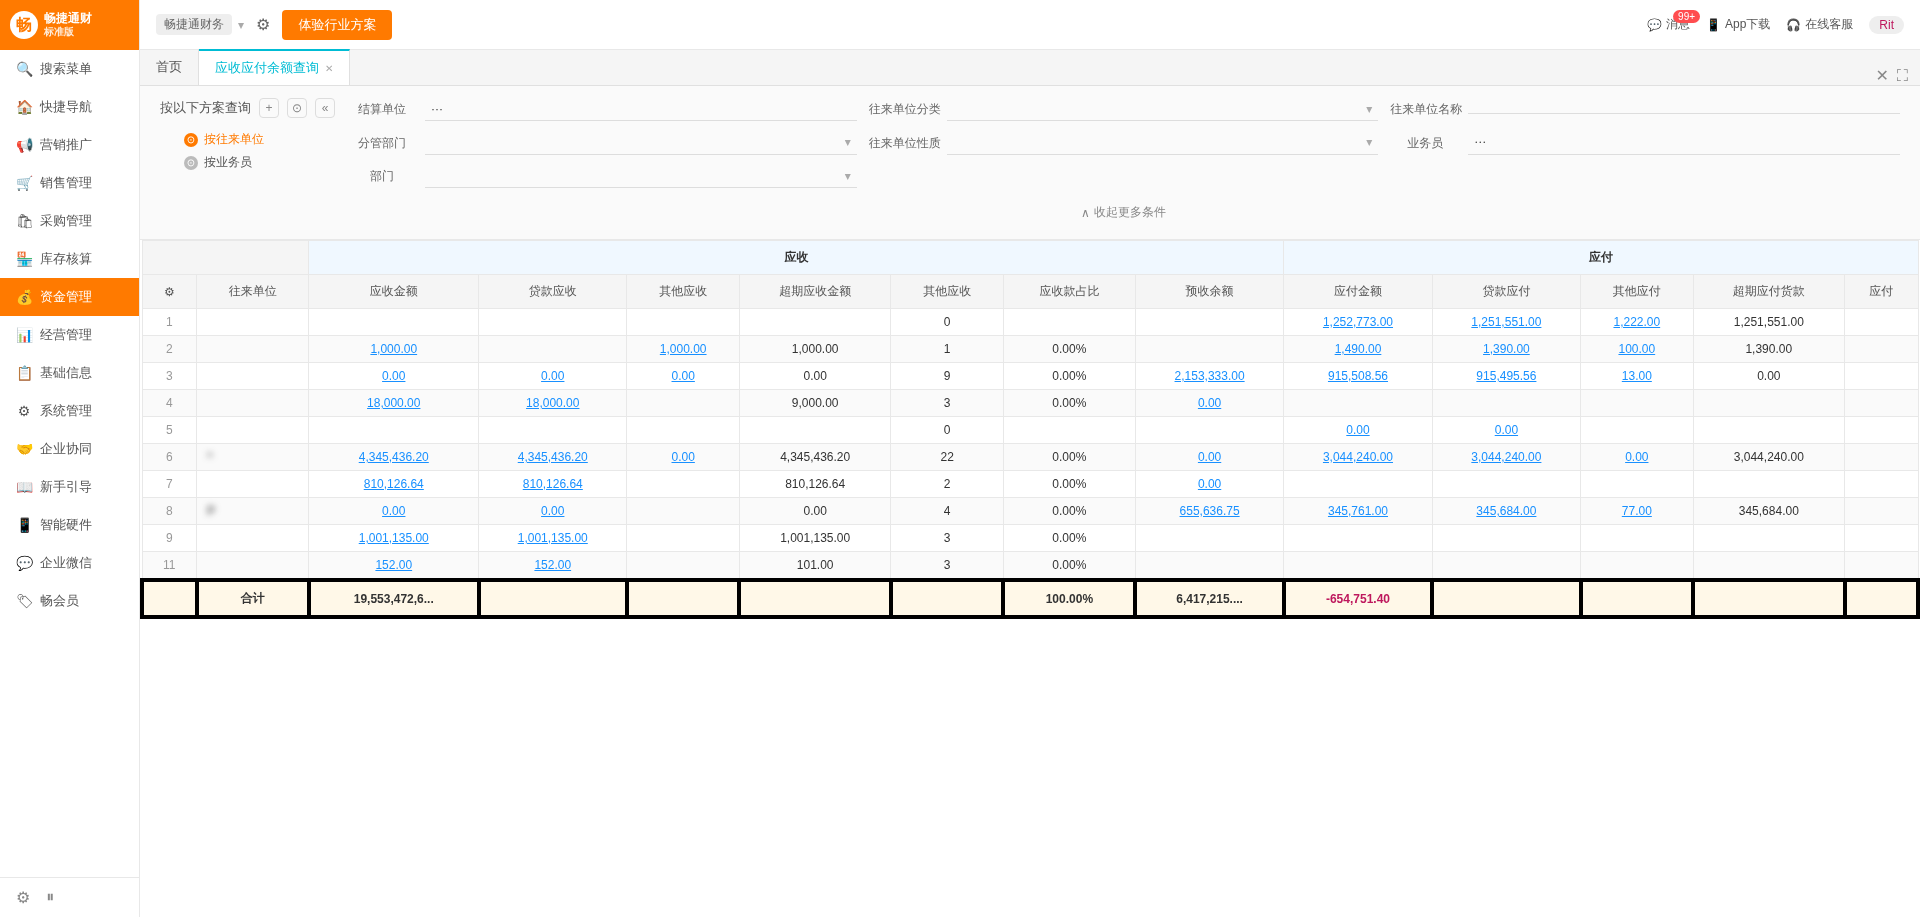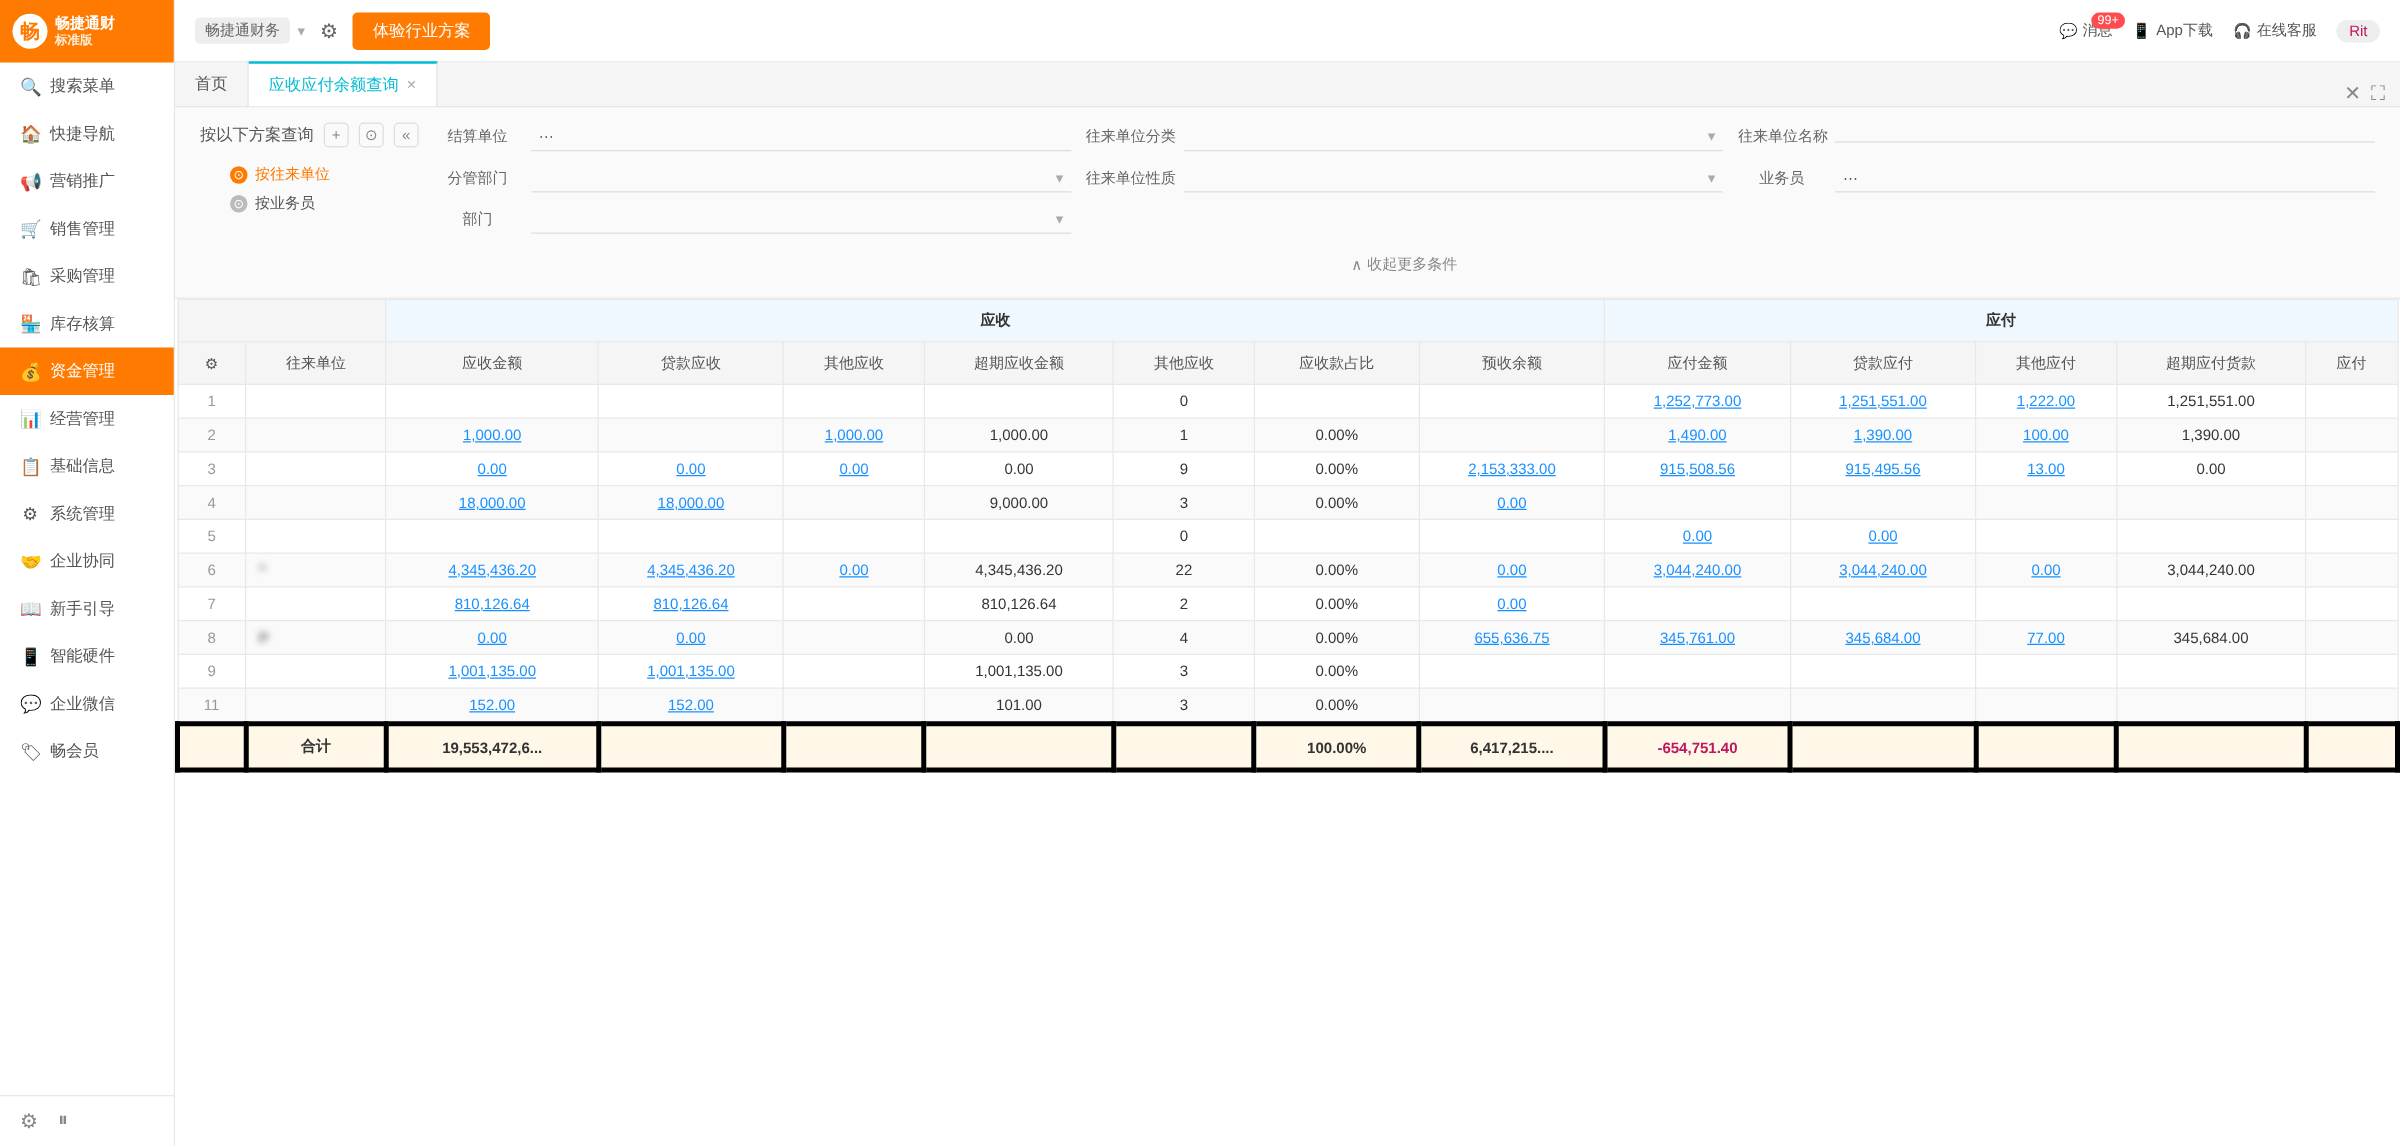--- a/index.html
+++ b/index.html
@@ -252,21 +252,21 @@
                 <span></span>
                   <span class="chevron">▾</span>
               </div>
             </div>
             <div class="filter-row">
               <span class="filter-field-label">往来单位名称</span>
               <div class="filter-input"></div>
             </div>
           </div>
 
-          <div style="display:grid; grid-template-columns:1fr 1fr 1fr; gap:12px;">
+          <div style="display:grid; grid-template-columns:1fr 1fr 1fr; gap:12px;font-family:Liberation Serif, serif;">
             <div class="filter-row">
               <span class="filter-field-label">分管部门</span>
               <div class="filter-input">
                 <span></span>
                   <span class="chevron">▾</span>
               </div>
             </div>
             <div class="filter-row">
               <span class="filter-field-label">往来单位性质</span>
               <div class="filter-input">

